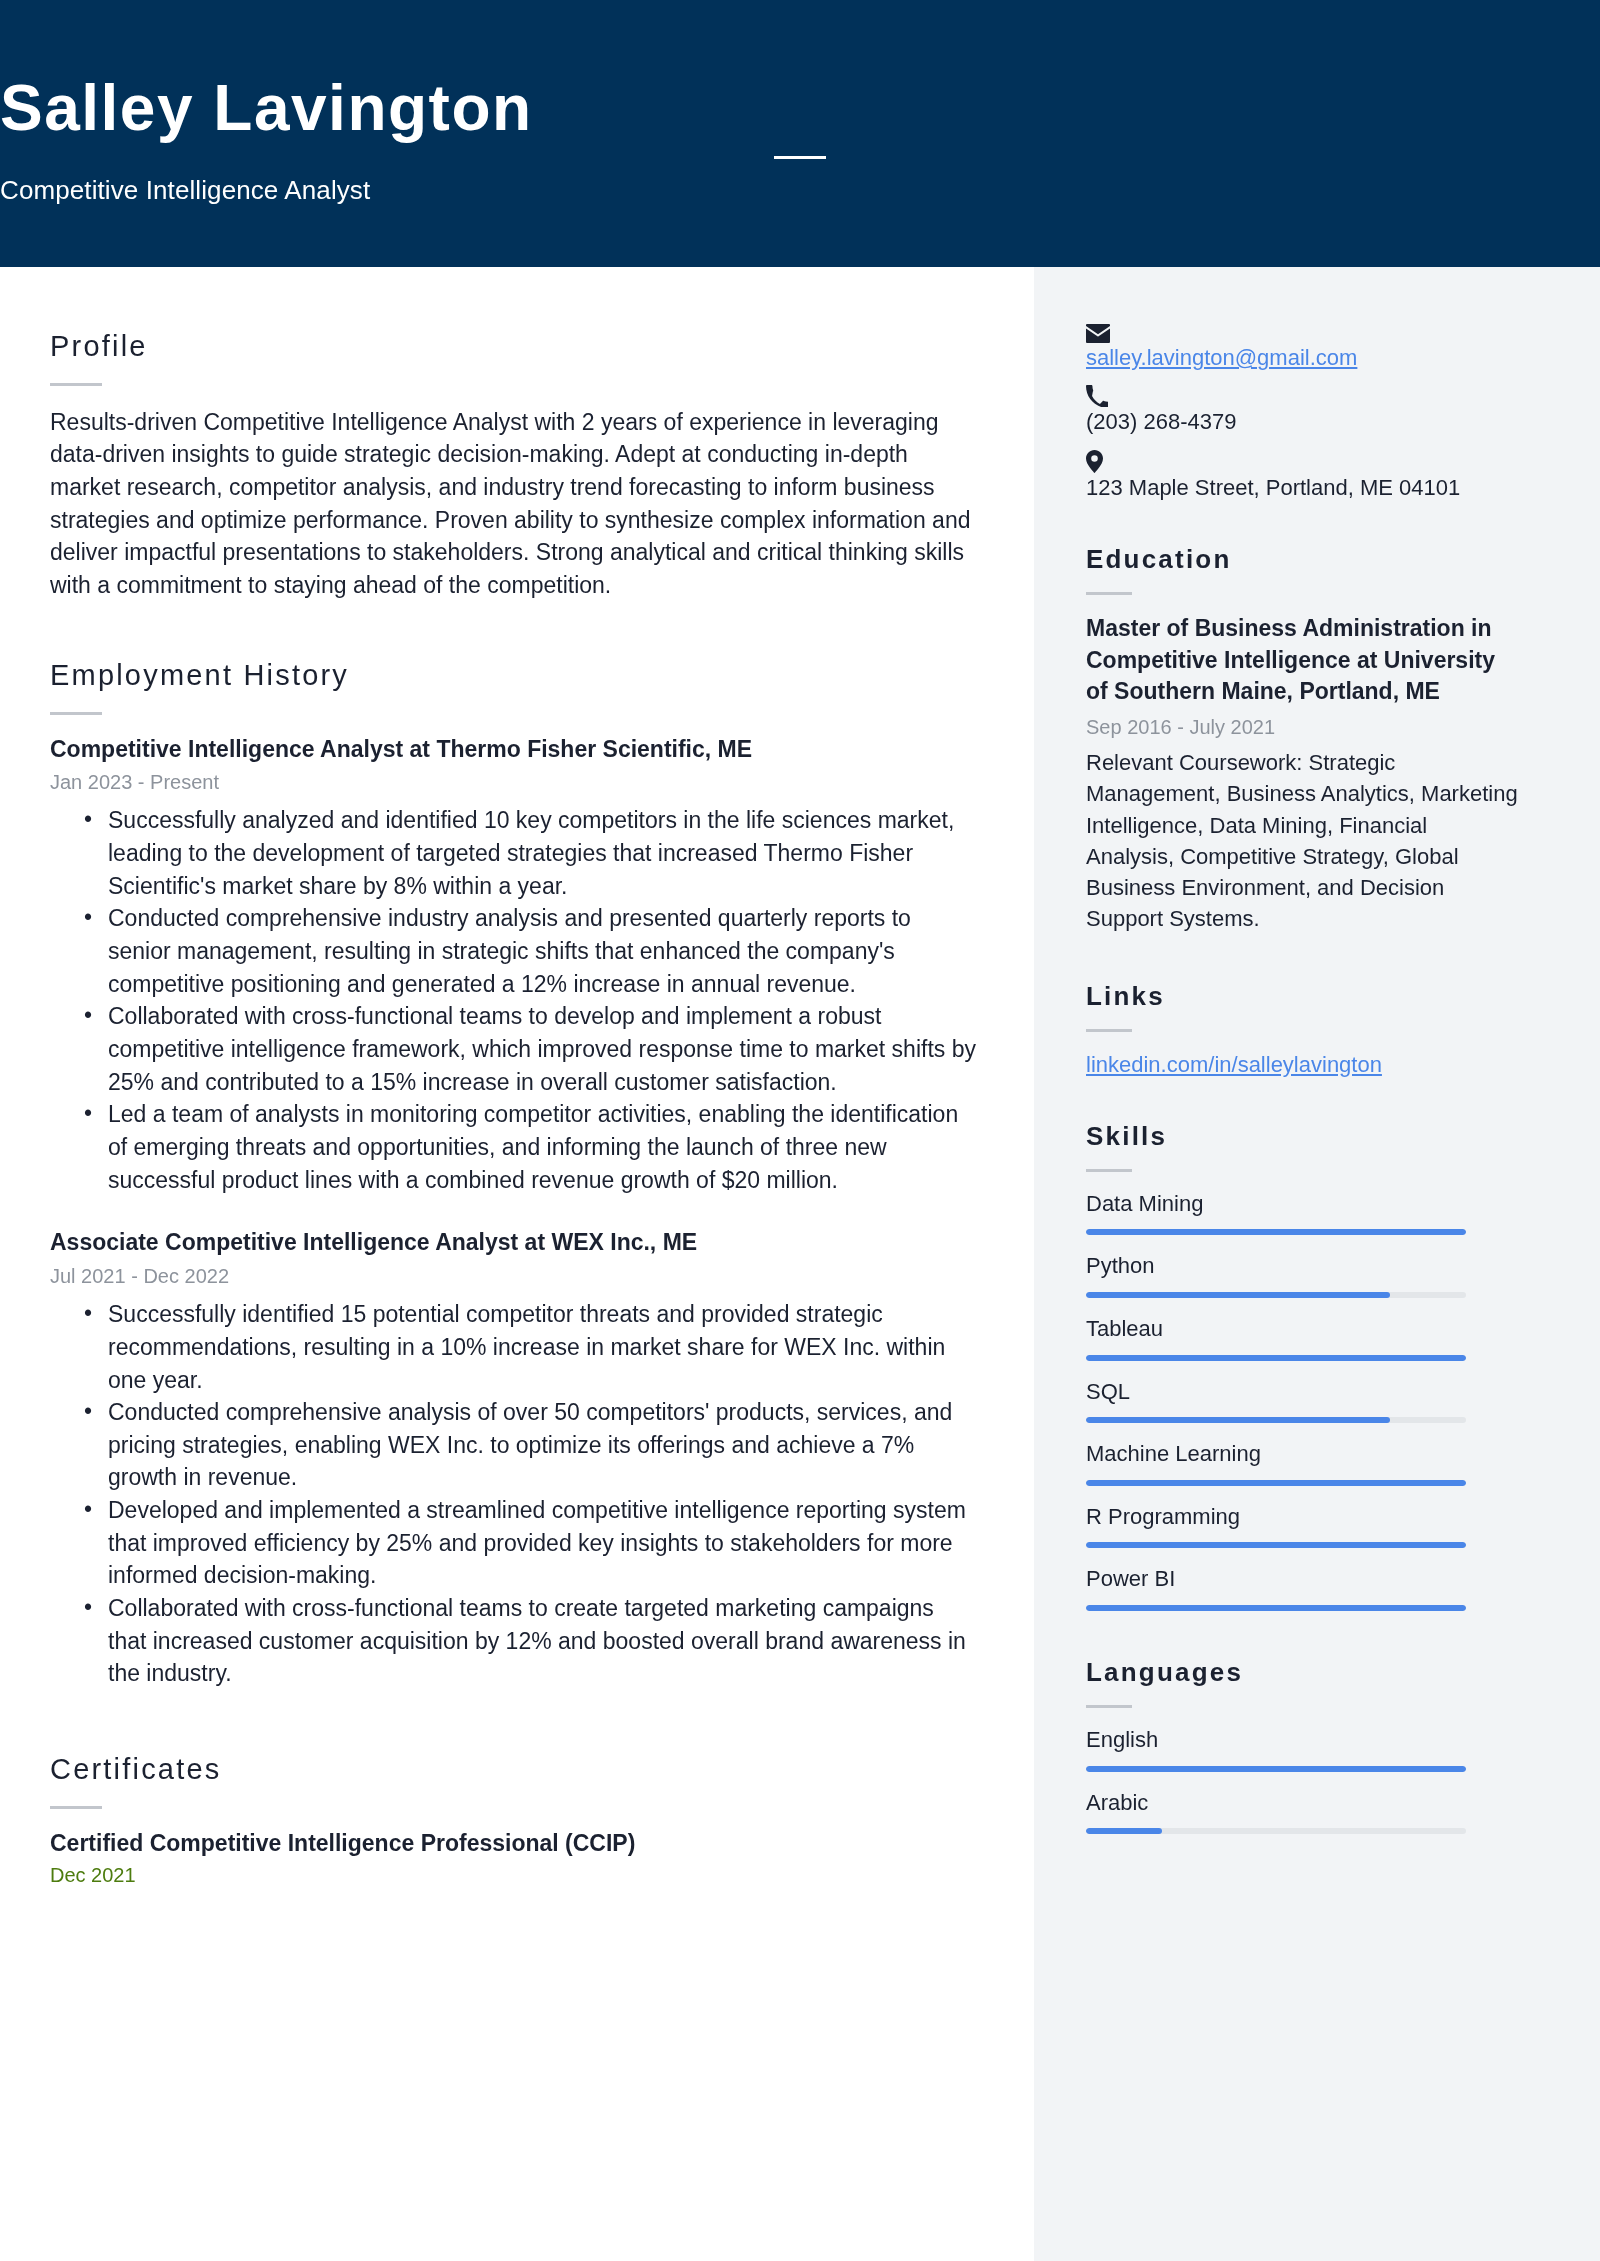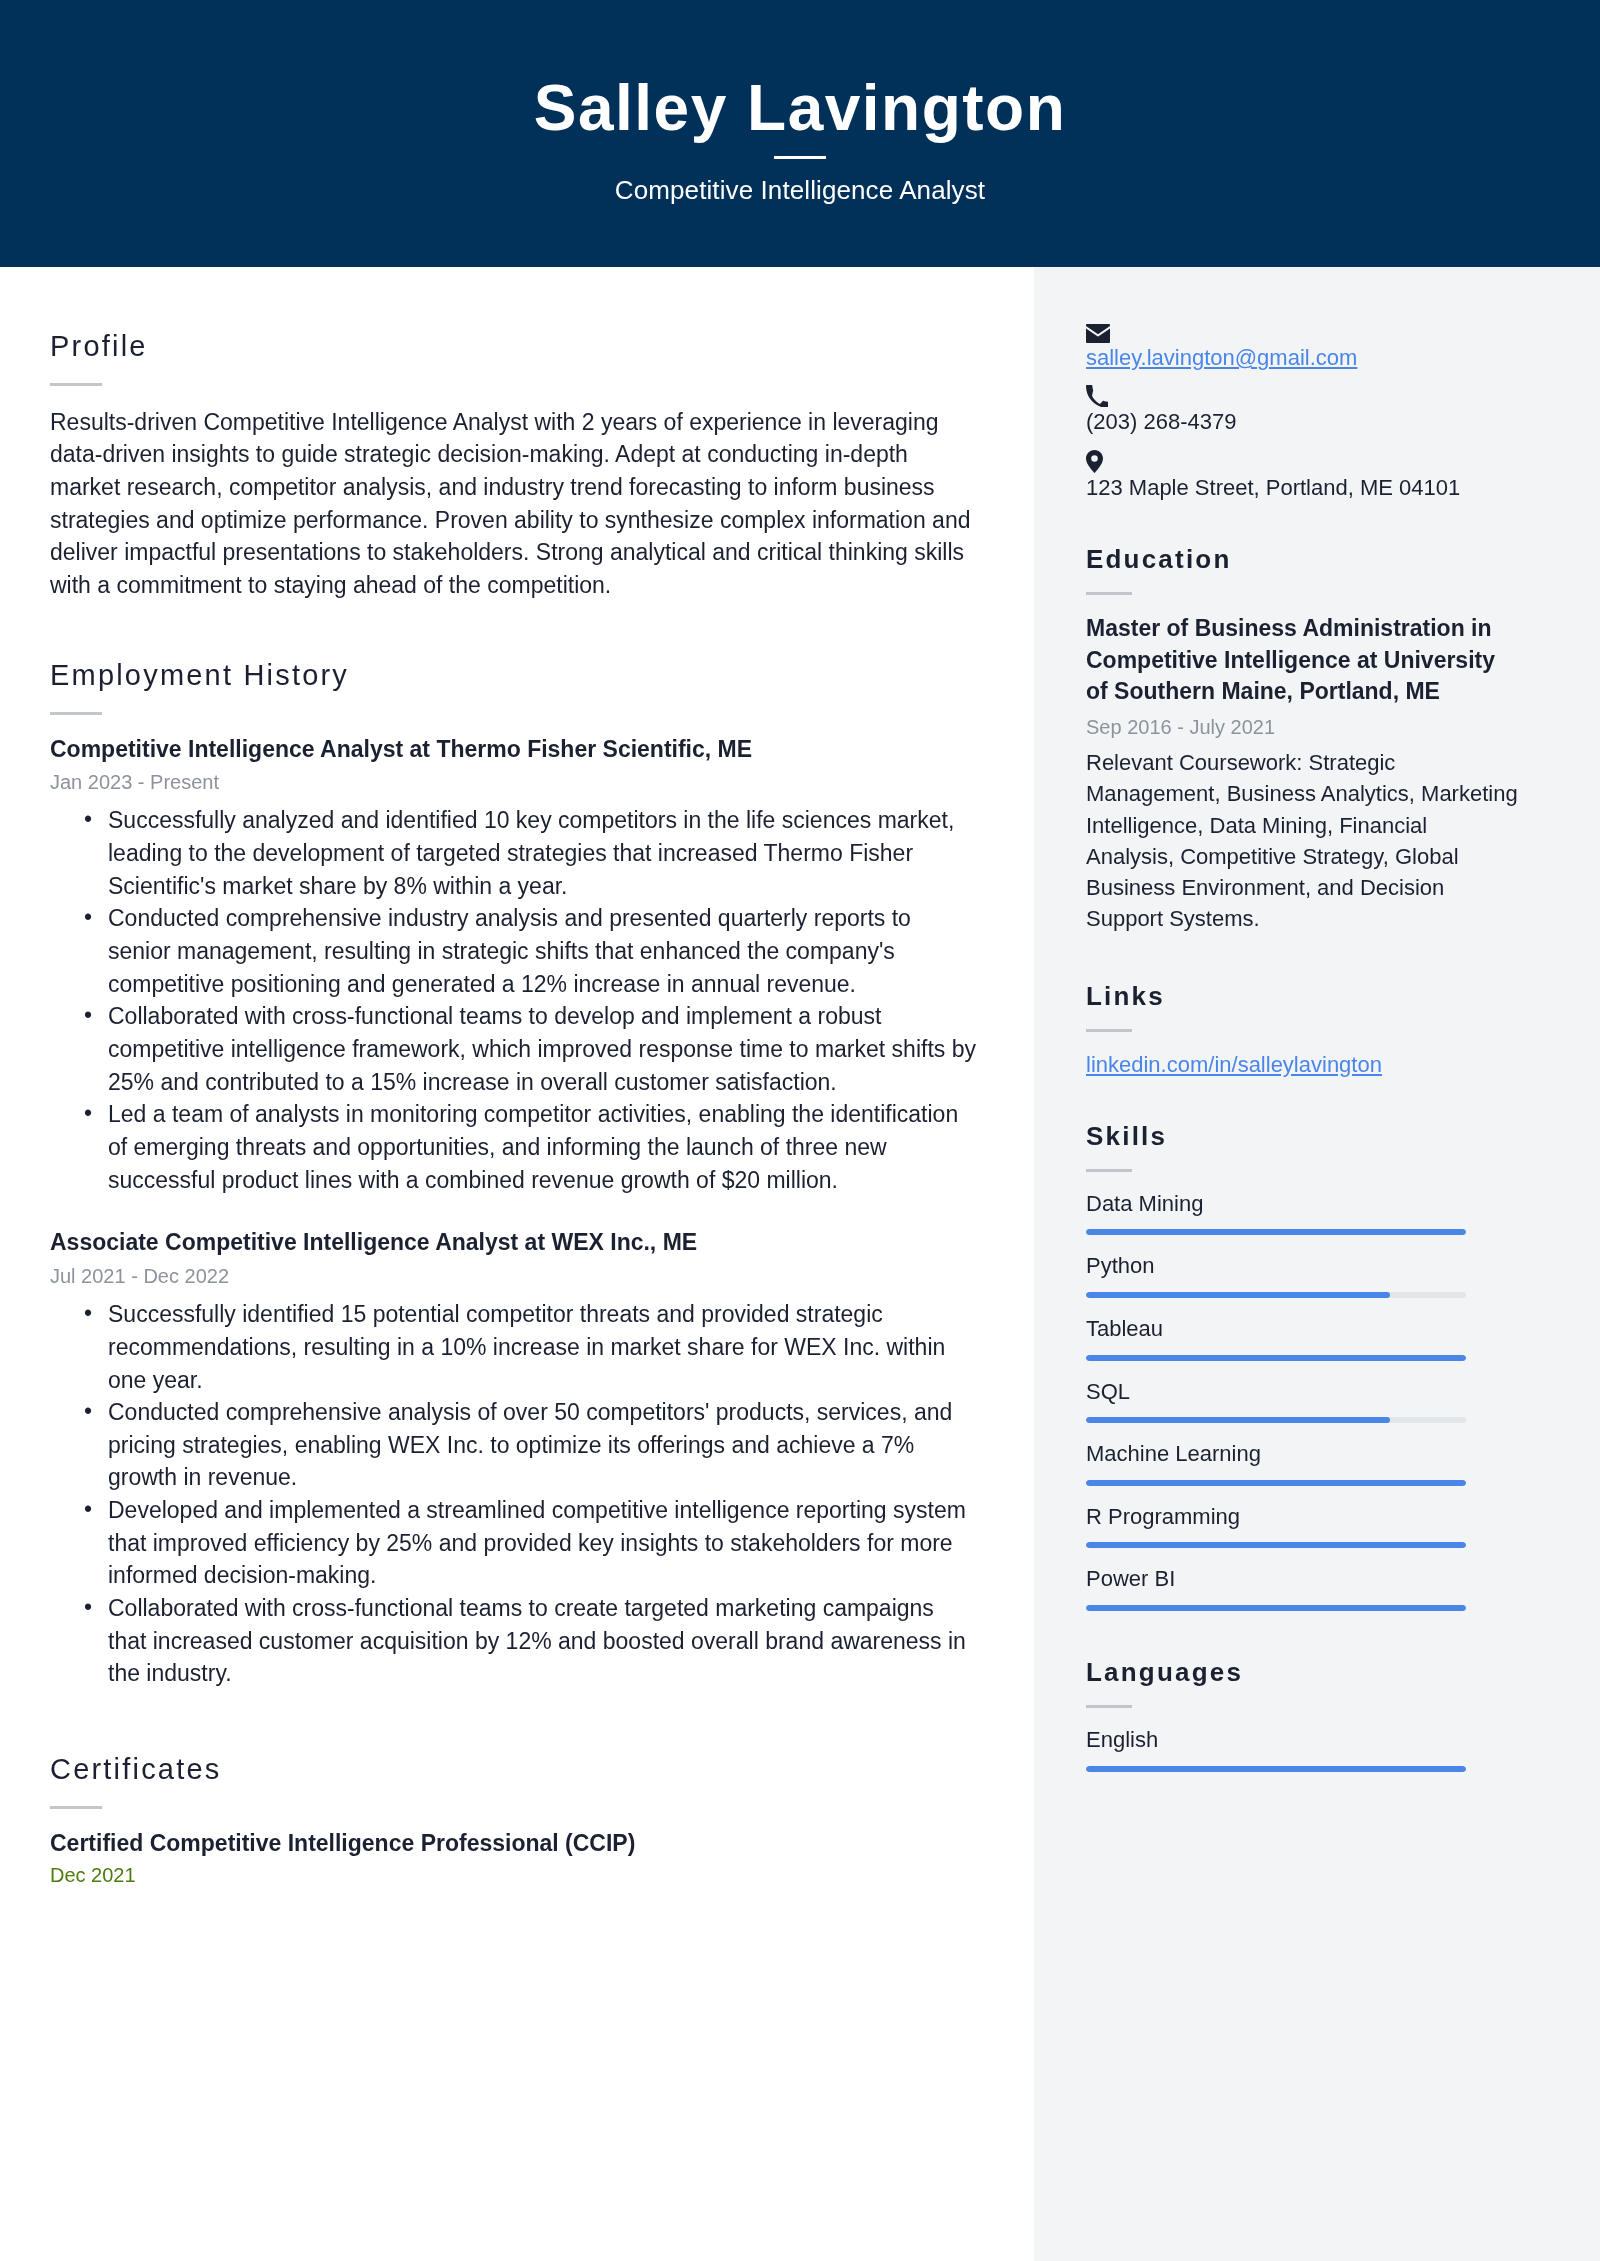--- a/index.html
+++ b/index.html
@@ -23,21 +23,21 @@
     overflow: hidden;
   }
 
   
   .header {
     background: #013159;
     height: 267px;
     width: 100%;
     display: flex;
     flex-direction: column;
-    align-items: center;
+    align-items: flex-start;
     justify-content: center;
     padding-top: 14px;
   }
 
   .name {
     font-size: 64px;
     font-weight: 700;
     color: #ffffff;
     letter-spacing: 1.5px;
     line-height: 1.05;
@@ -443,17 +443,23 @@
         <div class="side-sec-title">Languages</div>
         <div class="side-sec-rule"></div>
 
         <div class="bar-item">
           <div class="bar-label">English</div>
           <div class="bar-track">
             <div class="bar-fill" style="width: 100%;"></div>
           </div>
         </div>
 
+        <div class="bar-item">
+          <div class="bar-label">Arabic</div>
+          <div class="bar-track">
+            <div class="bar-fill" style="width: 20%;"></div>
+          </div>
+        </div>
       </div>
 
     </div>
   </div>
 </div>
 
 </body></html>

